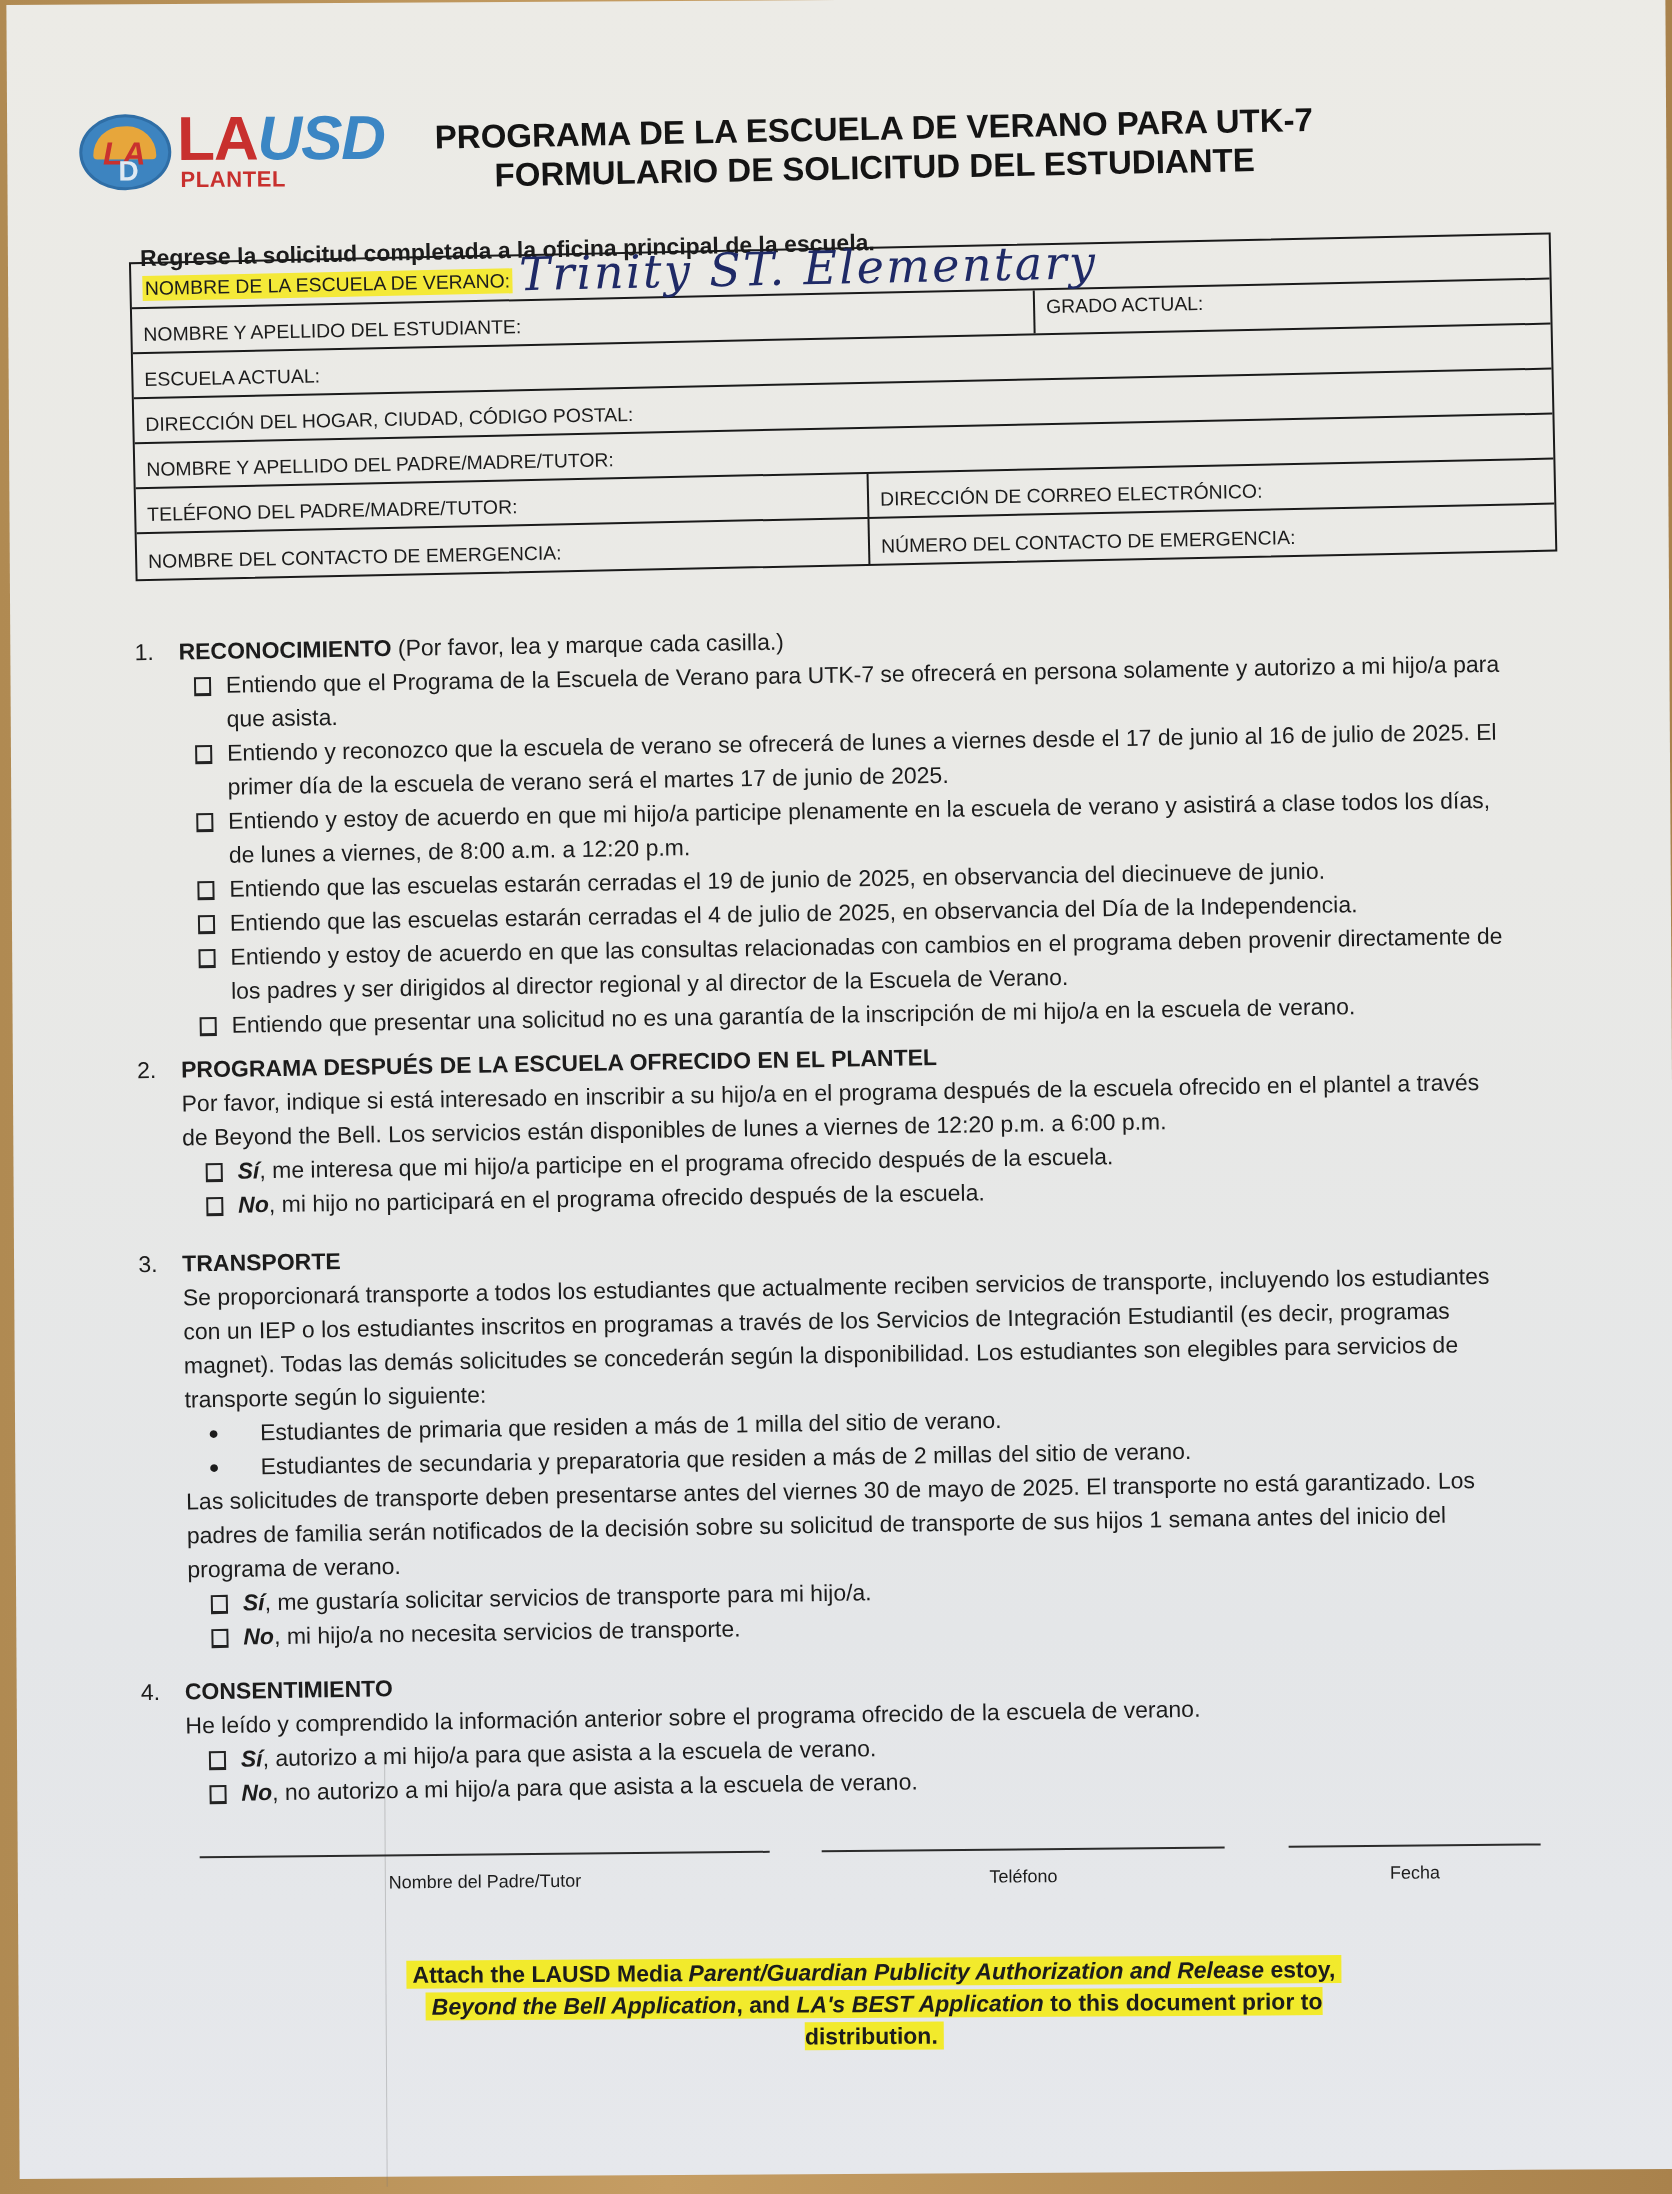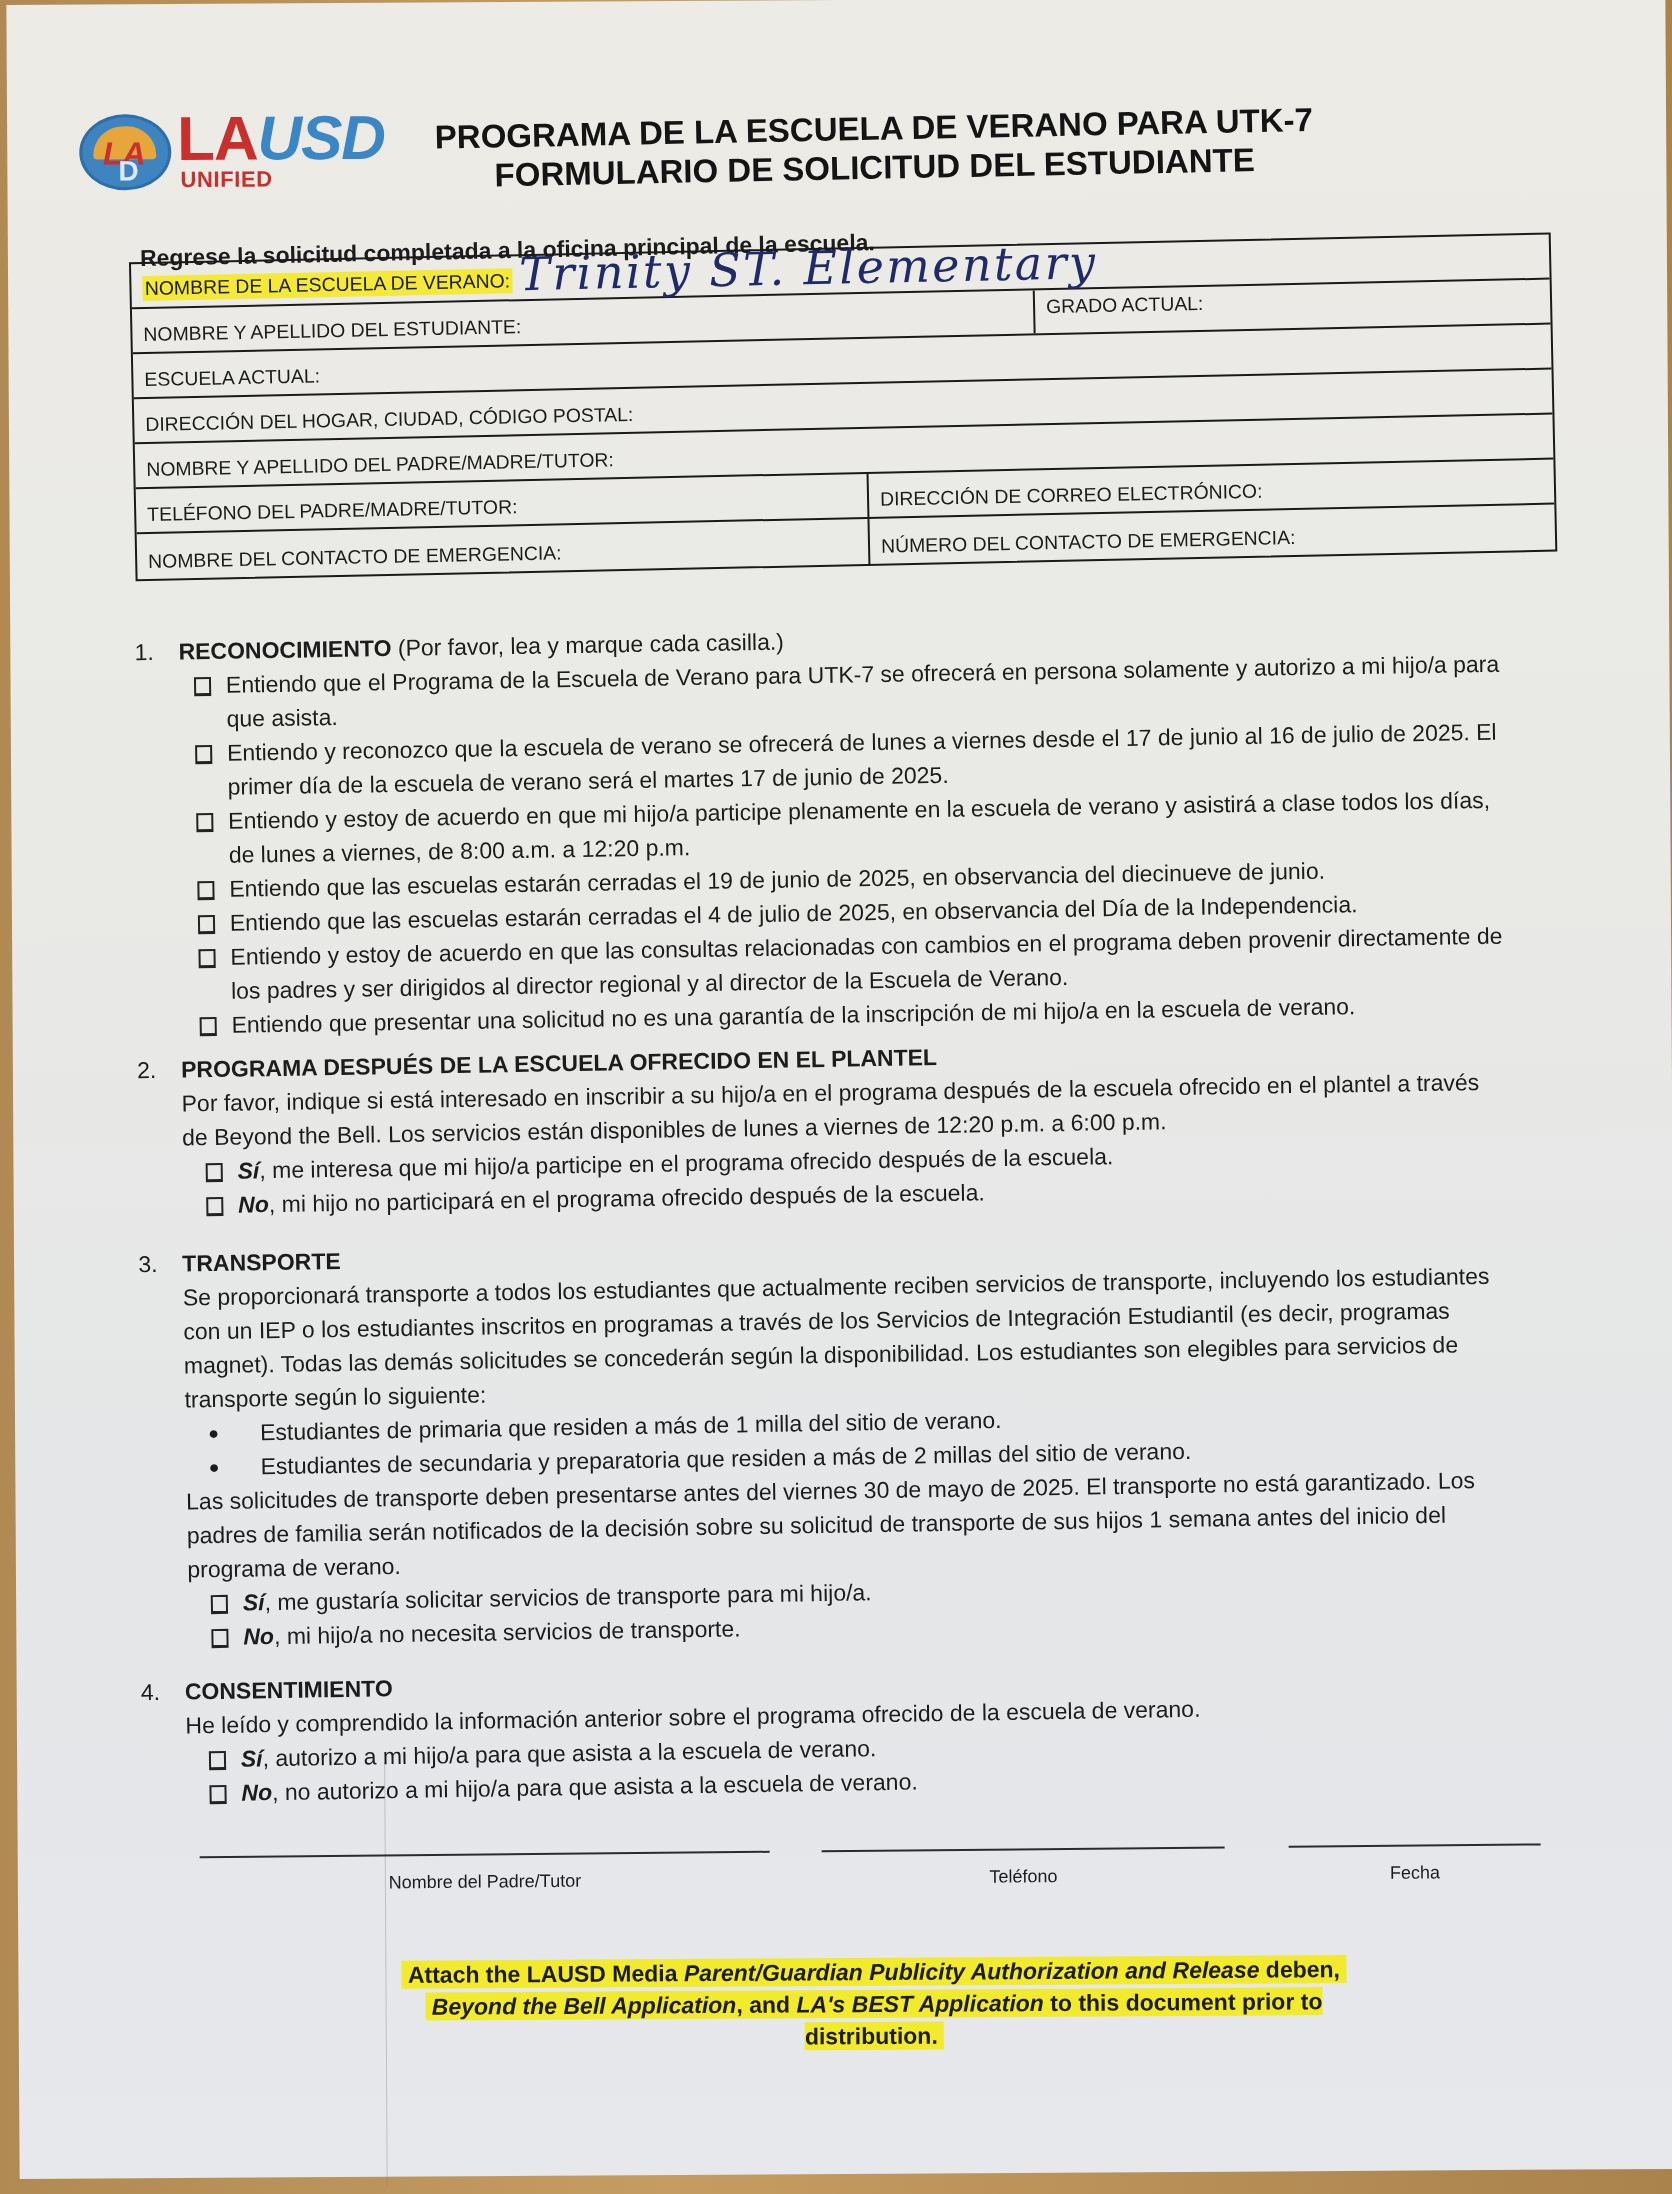--- a/index.html
+++ b/index.html
@@ -74,21 +74,21 @@
 <div class="paper">
   <div class="crease"></div>
 
   <div class="header">
     <div class="seal">
       <div class="sun"></div>
       <div class="la">LA</div>
       <div class="d">D</div>
     </div>
     <div class="logo-word"><span class="logo-la">LA</span><span class="logo-usd">USD</span></div>
-    <div class="logo-unified">UNIFIED</div>
+    <div class="logo-unified">PLANTEL</div>
     <div class="title">
       <div>PROGRAMA DE LA ESCUELA DE VERANO PARA UTK-7</div>
       <div>FORMULARIO DE SOLICITUD DEL ESTUDIANTE</div>
     </div>
   </div>
 
   <div class="instruction">Regrese la solicitud completada a la oficina principal de la escuela.</div>
 
   <div class="info-table">
     <div class="info-row">
@@ -233,17 +233,17 @@
   <div class="sig">
     <div class="sig-line" style="left:0; width:570px;"></div>
     <div class="sig-label" style="left:0; width:570px;">Nombre del Padre/Tutor</div>
     <div class="sig-line" style="left:622px; width:403px;"></div>
     <div class="sig-label" style="left:622px; width:403px;">Teléfono</div>
     <div class="sig-line" style="left:1089px; width:252px;"></div>
     <div class="sig-label" style="left:1089px; width:252px;">Fecha</div>
   </div>
 
   <div class="footer">
-    <div><span class="line"><span>Attach the LAUSD Media </span><i>Parent/Guardian Publicity Authorization and Release</i><span> deben,</span></span></div>
+    <div><span class="line"><span>Attach the LAUSD Media </span><i>Parent/Guardian Publicity Authorization and Release</i><span> estoy,</span></span></div>
     <div><span class="line"><i>Beyond the Bell Application</i><span>, and </span><i>LA's BEST Application</i><span> to this document prior to distribution.</span></span></div>
   </div>
 </div>
 
 
 </body></html>

